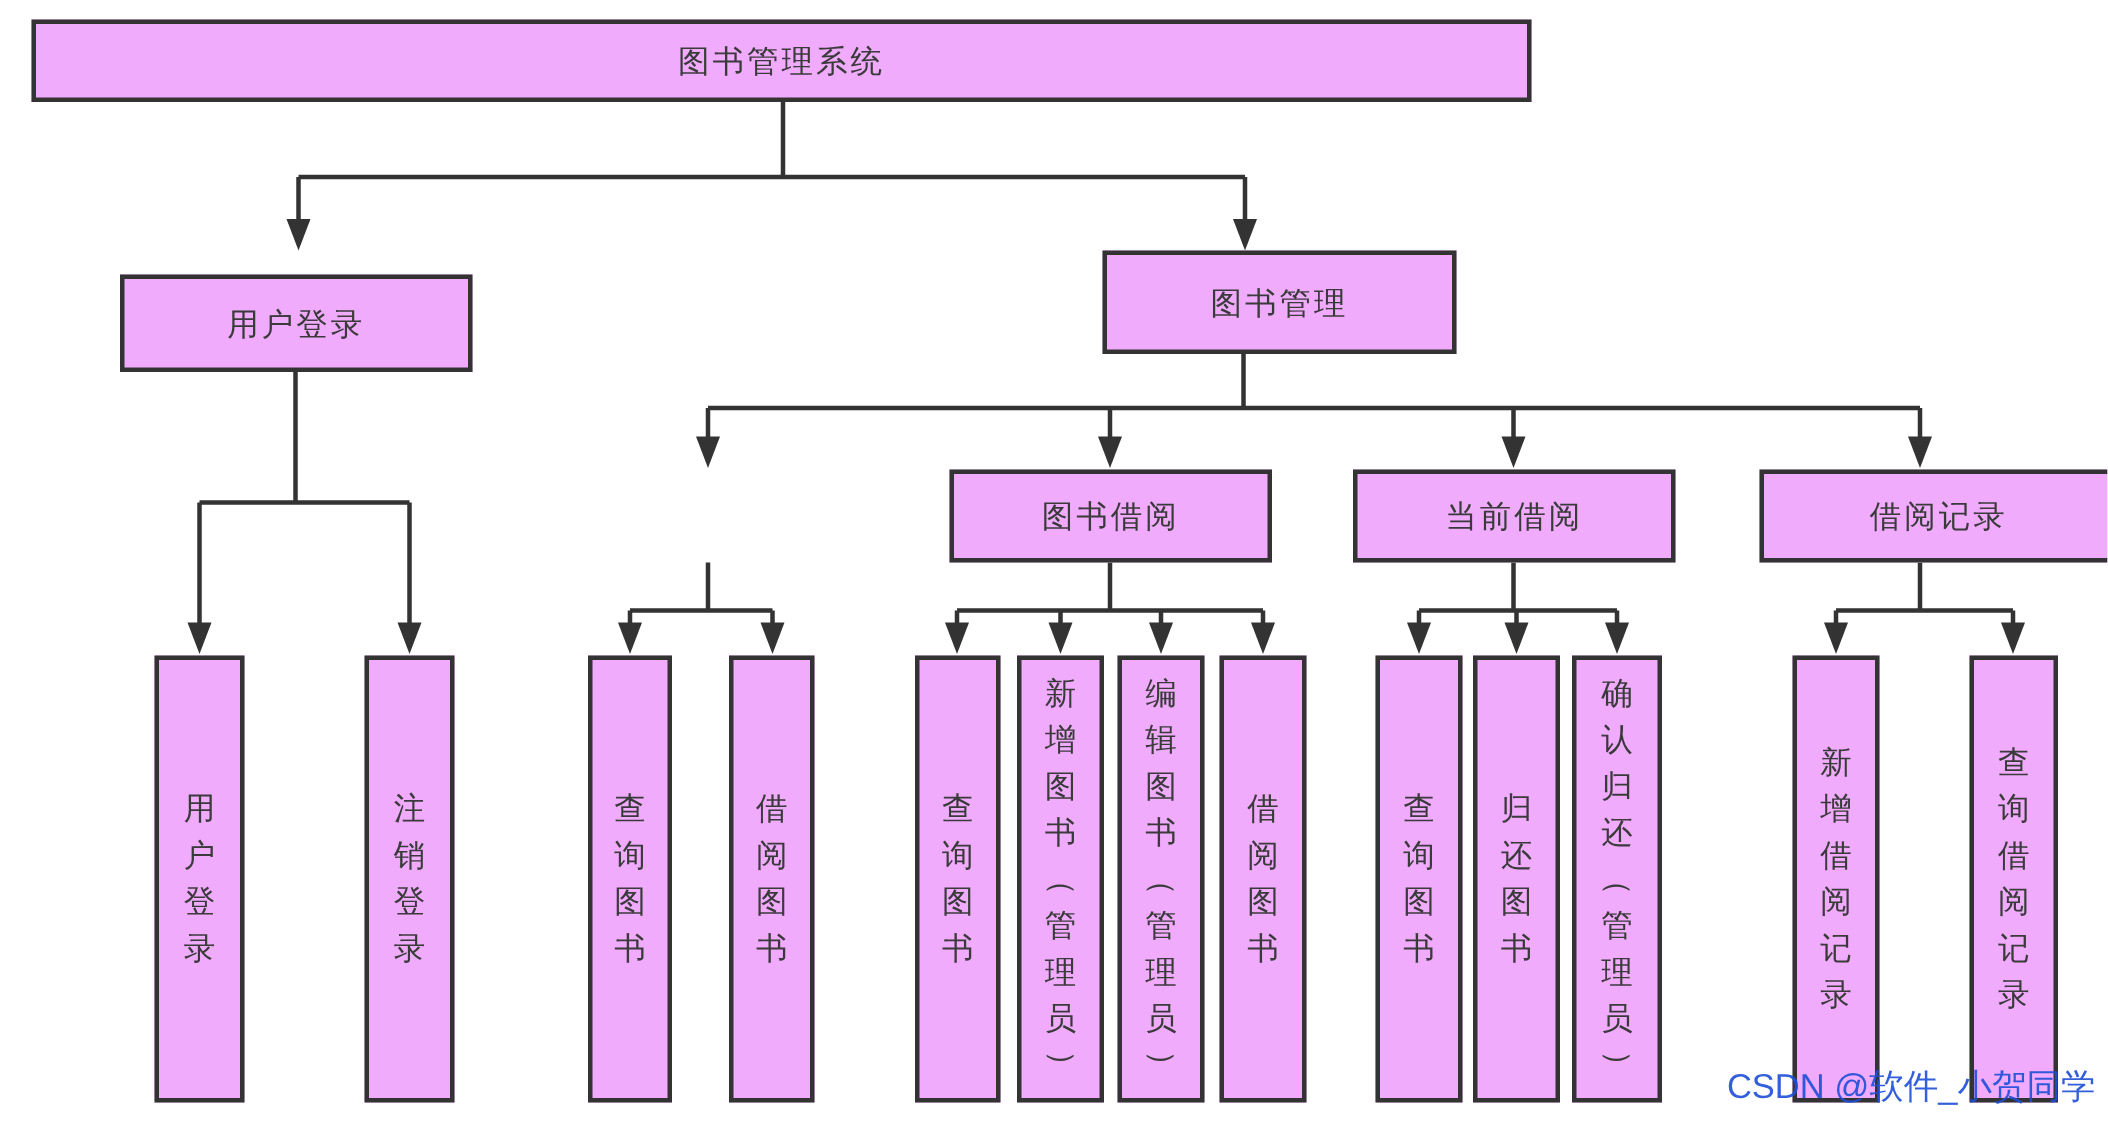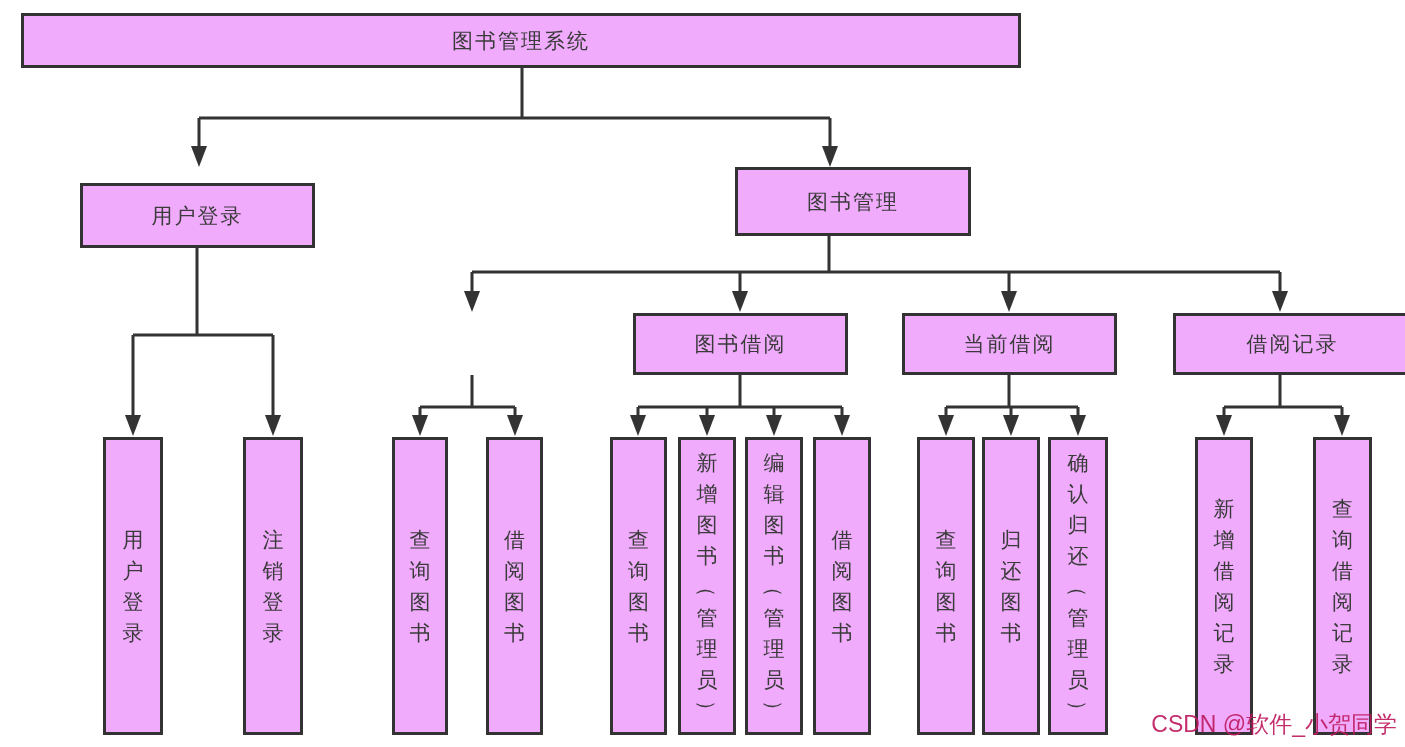--- a/index.html
+++ b/index.html
@@ -43,21 +43,21 @@
     line-height: 31px;
     font-size: 21px;
     color: #3a3a3a;
   }
   .leaf span.rot { transform: rotate(90deg); }
   #watermark {
     position: absolute;
     right: 8px;
     bottom: 7px;
     font-size: 23px;
-    color: #be185d;
+    color: #1d4ed8;
     opacity: 0.9;
     white-space: nowrap;
     z-index: 5;
   }
 </style>
 </head>
 <body>
 
 <div id="stage">
 

